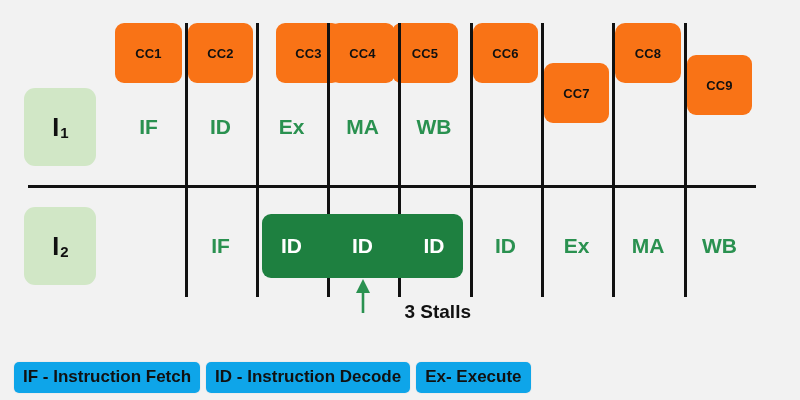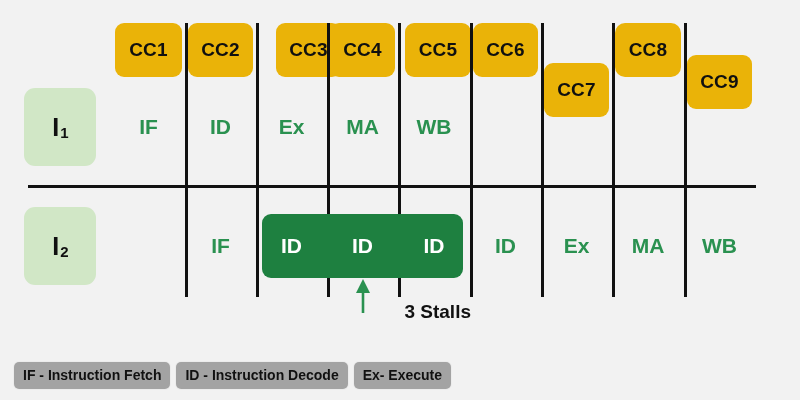--- a/index.html
+++ b/index.html
@@ -16,27 +16,27 @@
   #diagram {
     position: relative;
     width: 800px;
     height: 400px;
   }
 
   
   .cc-chip {
     position: absolute;
     top: 23px;
-    height: 54px;
-    background: #eab308;
+    height: 60px;
+    background: #f97316;
     border-radius: 9px;
     display: flex;
     align-items: center;
     justify-content: center;
-    font-size: 19px;
+    font-size: 13px;
     font-weight: 700;
     color: #101010;
     letter-spacing: .2px;
   }
 
   
   .instr-chip {
     position: absolute;
     left: 24px;
     width: 72px;
@@ -127,43 +127,43 @@
   
   #legend {
     position: absolute;
     left: 14px;
     top: 362px;
     display: flex;
     gap: 6px;
     align-items: stretch;
   }
   .legend-item {
-    background: #a3a3a3;
+    background: #0ea5e9;
     border-radius: 5px;
     padding: 5px 9px 6px 9px;
-    font-size: 14px;
+    font-size: 17px;
     font-weight: 700;
     color: #111111;
     white-space: nowrap;
     display: flex;
     align-items: center;
     box-shadow: 0 0 0 1px #ececec;
   }
 </style>
 </head>
 <body>
 
 <div id="diagram">
 
   <div id="cc-header">
       <div class="cc-chip" style="left: 115px; width: 67px;">CC1</div>
       <div class="cc-chip" style="left: 188px; width: 65px;">CC2</div>
       <div class="cc-chip" style="left: 276px; width: 65px; text-align: right;">CC3</div>
       <div class="cc-chip" style="left: 330px; width: 65px;">CC4</div>
-      <div class="cc-chip" style="left: 405px; width: 66px; text-align: right;">CC5</div>
+      <div class="cc-chip" style="left: 392px; width: 66px; text-align: right;">CC5</div>
       <div class="cc-chip" style="left: 473px; width: 65px;">CC6</div>
       <div class="cc-chip" style="left: 544px; width: 65px; margin-top: 40px;">CC7</div>
       <div class="cc-chip" style="left: 615px; width: 66px; border-radius: 10px;">CC8</div>
       <div class="cc-chip" style="left: 687px; width: 65px; margin-top: 32px;">CC9</div>
     </div>
 
   <div id="rules">
       <div class="vrule" style="left: 185px;"></div>
       <div class="vrule" style="left: 256px;"></div>
       <div class="vrule" style="left: 327px;"></div>

